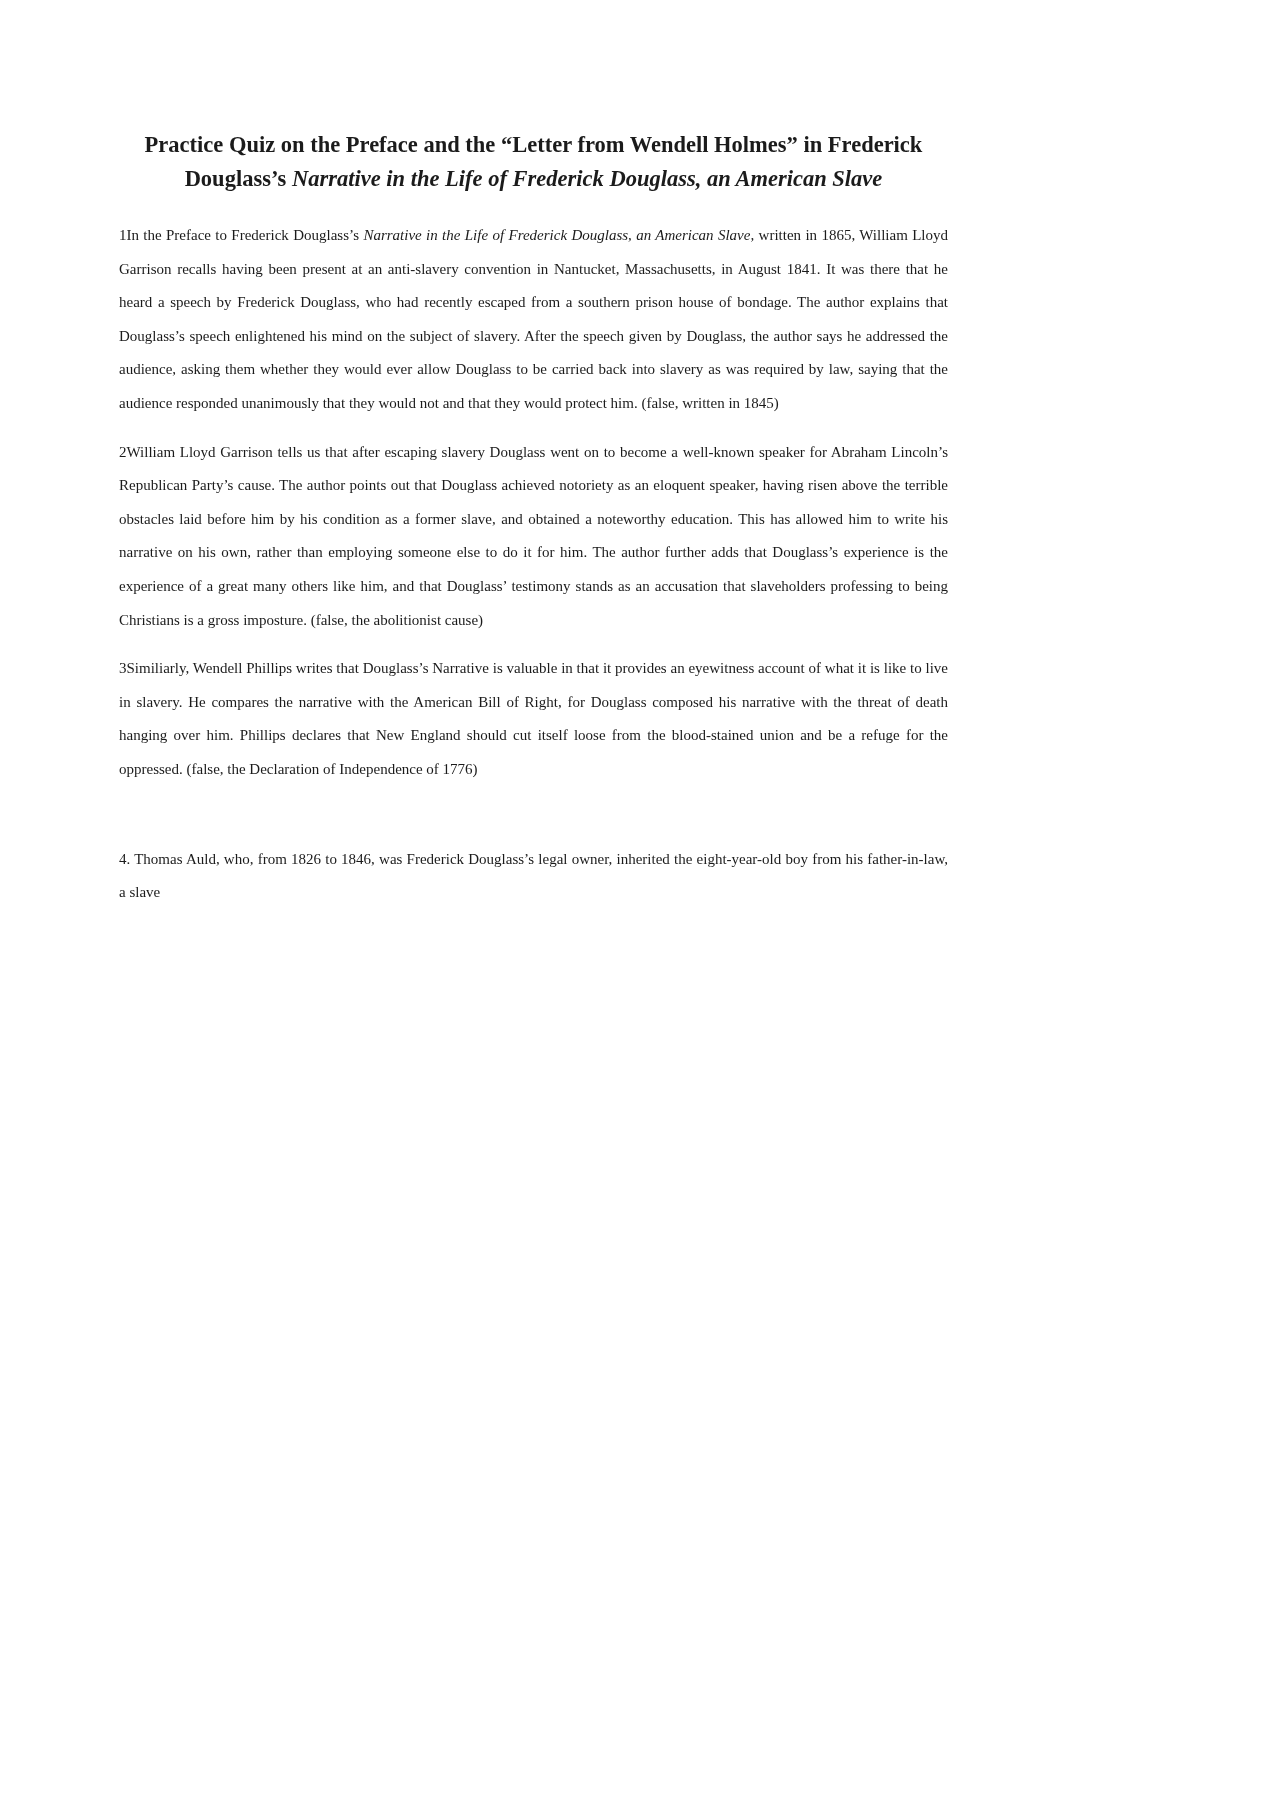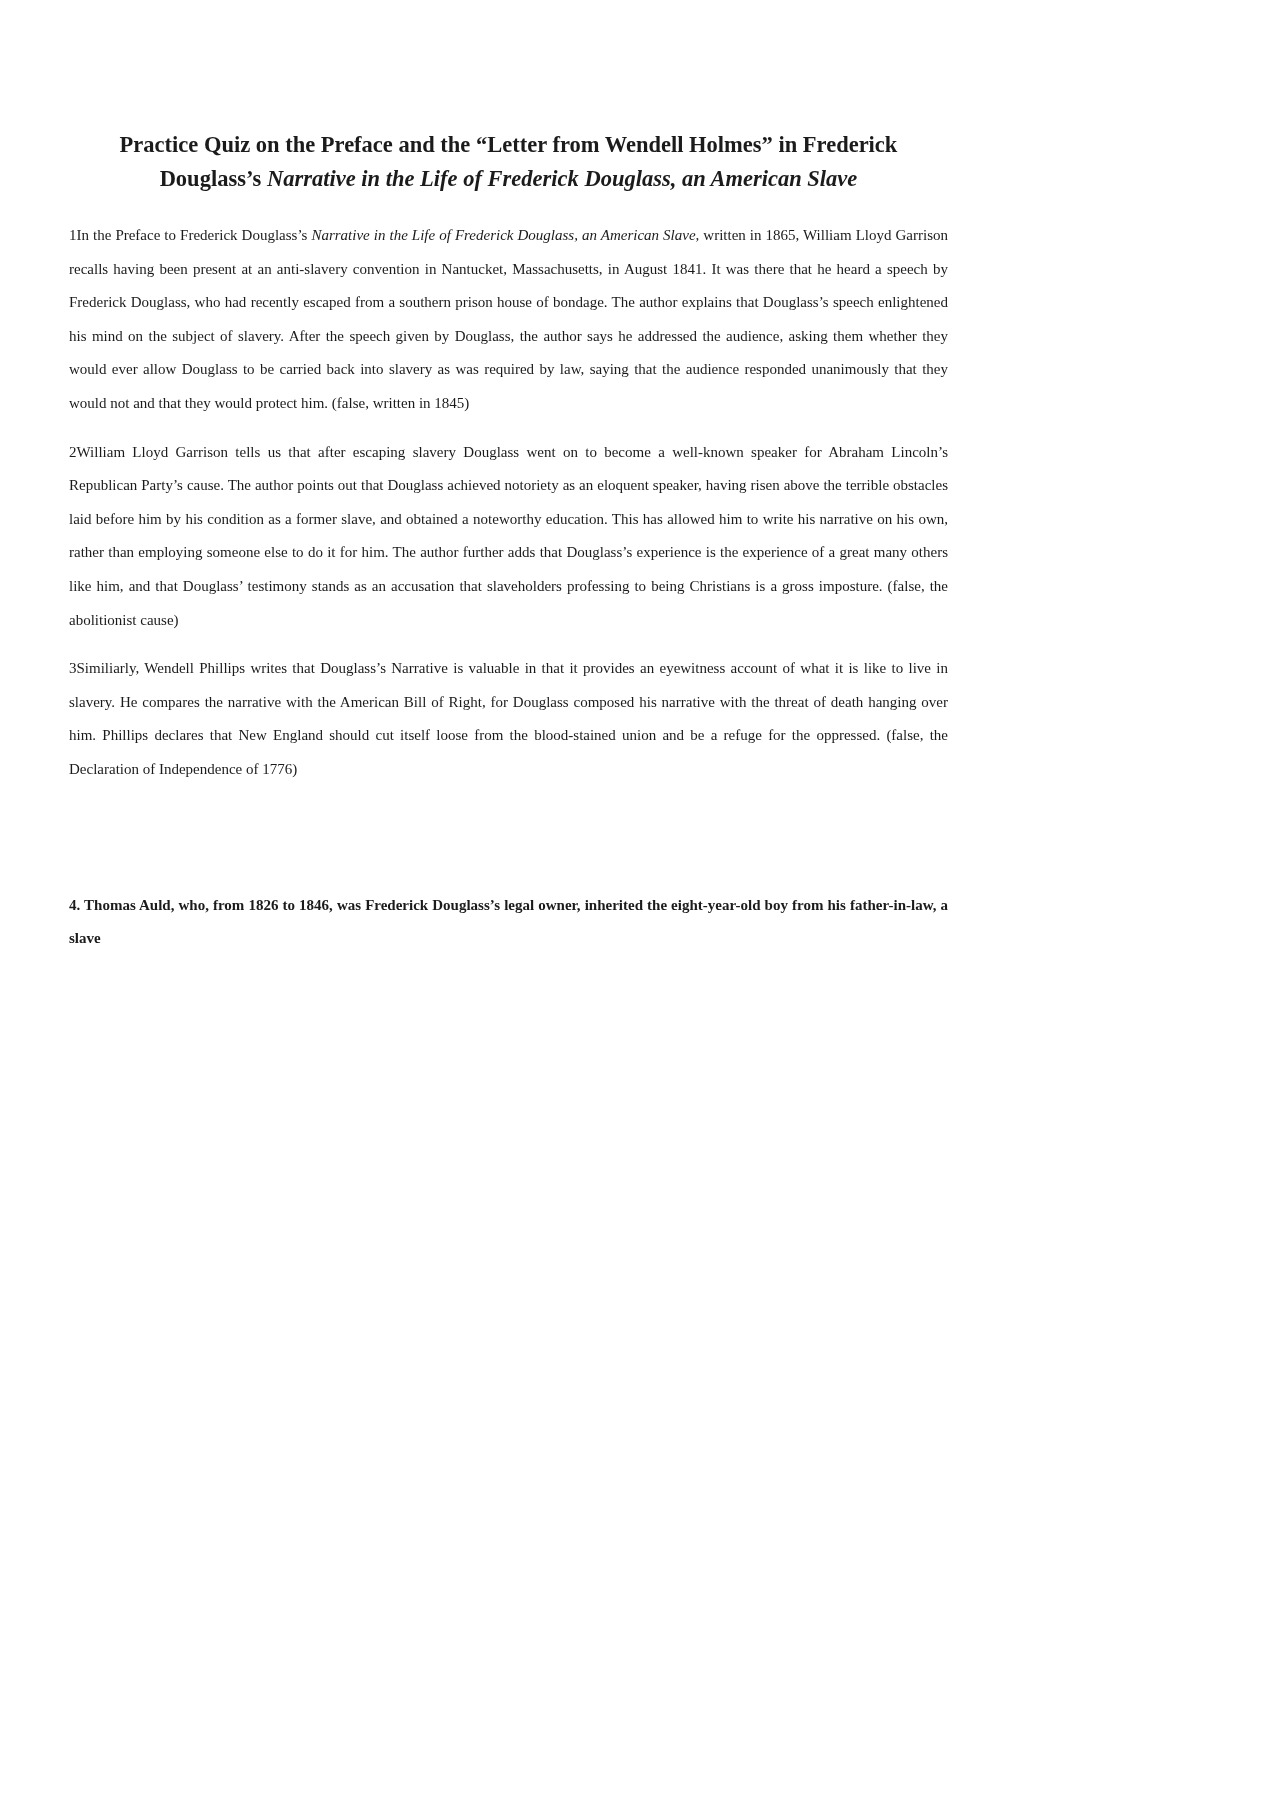--- a/index.html
+++ b/index.html
@@ -12,21 +12,21 @@
     width: 1280px;
     height: 1811px;
     background: #ffffff;
     overflow: hidden;
     font-family: "Liberation Serif", "DejaVu Serif", serif;
     color: #1b1b1b;
     box-sizing: border-box;
   }
   .content {
     box-sizing: border-box;
-    padding: 128px 0 0 69px;
+    padding: 128px 0 0 119px;
     width: 948px; 
   }
   .title {
     font-size: 22.5px;
     font-weight: bold;
     line-height: 33.5px;
     text-align: center;
     margin: 0 0 24px 0;
   }
   .title .italic {
@@ -35,22 +35,21 @@
   .para {
     font-size: 15px;
     line-height: 33.6px;
     text-align: justify;
     margin: 0 0 15px 0;
   }
   .para .italic {
     font-style: italic;
   }
   .para-4 {
-    margin-top: 102px;
-    font-weight: bold;
+    margin-top: 56px;
   }
 </style>
 </head>
 <body>
 
 <div class="page">
   <div class="content">
 
     <h1 class="title"><span>Practice Quiz on the Preface and the “Letter from Wendell Holmes” in Frederick Douglass’s </span><span class="italic">Narrative in the Life of Frederick Douglass, an American Slave</span></h1>
 

